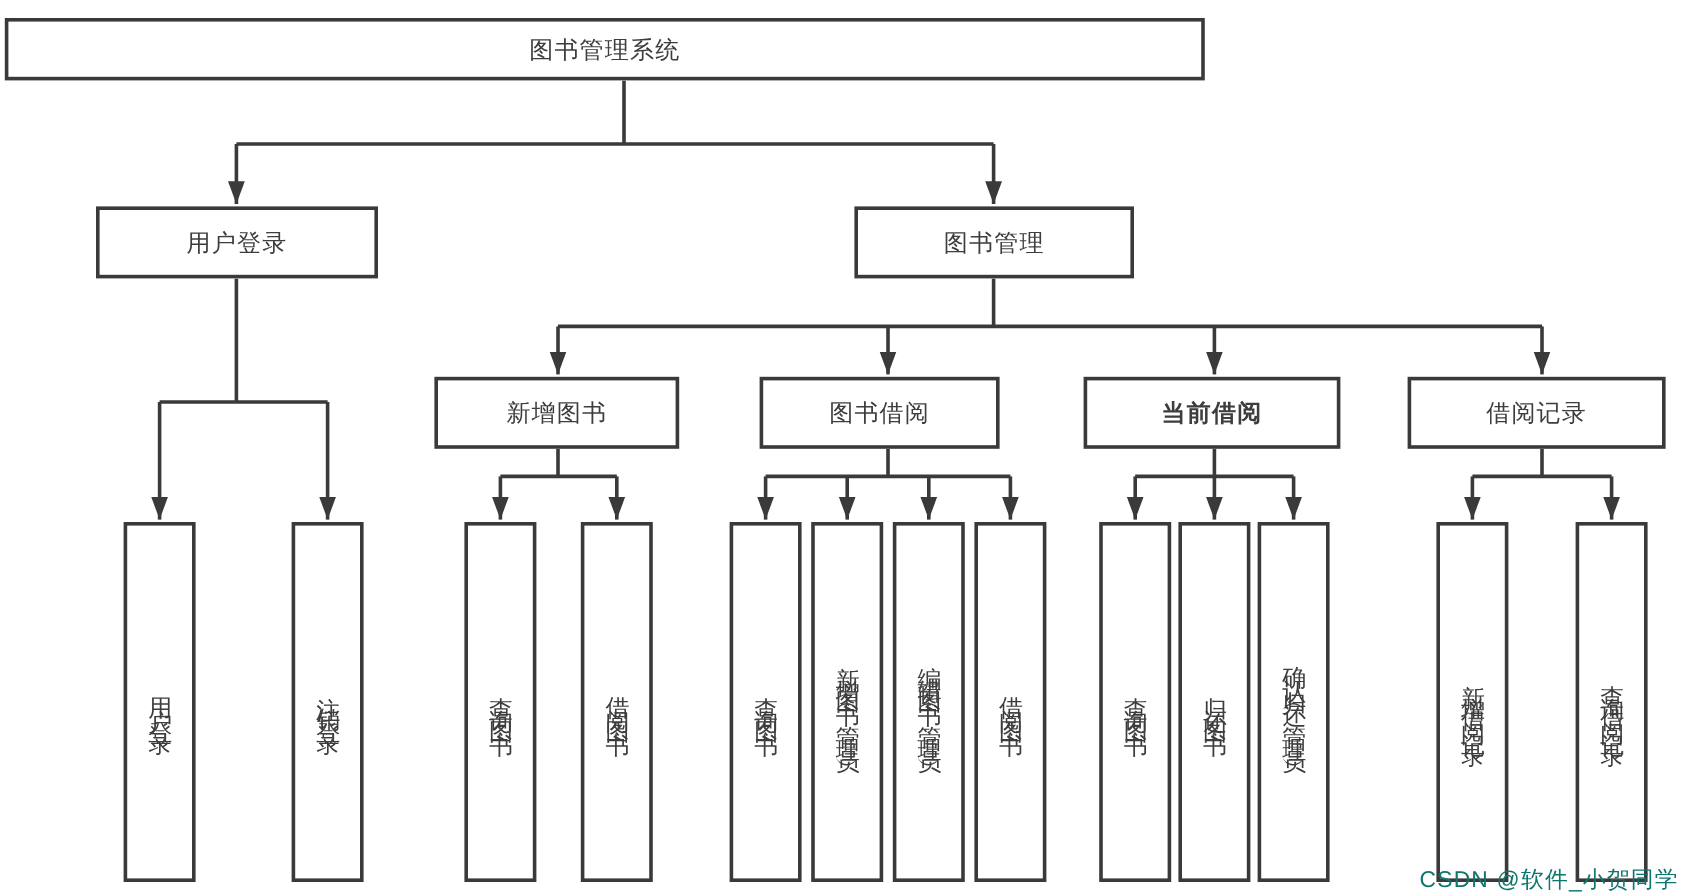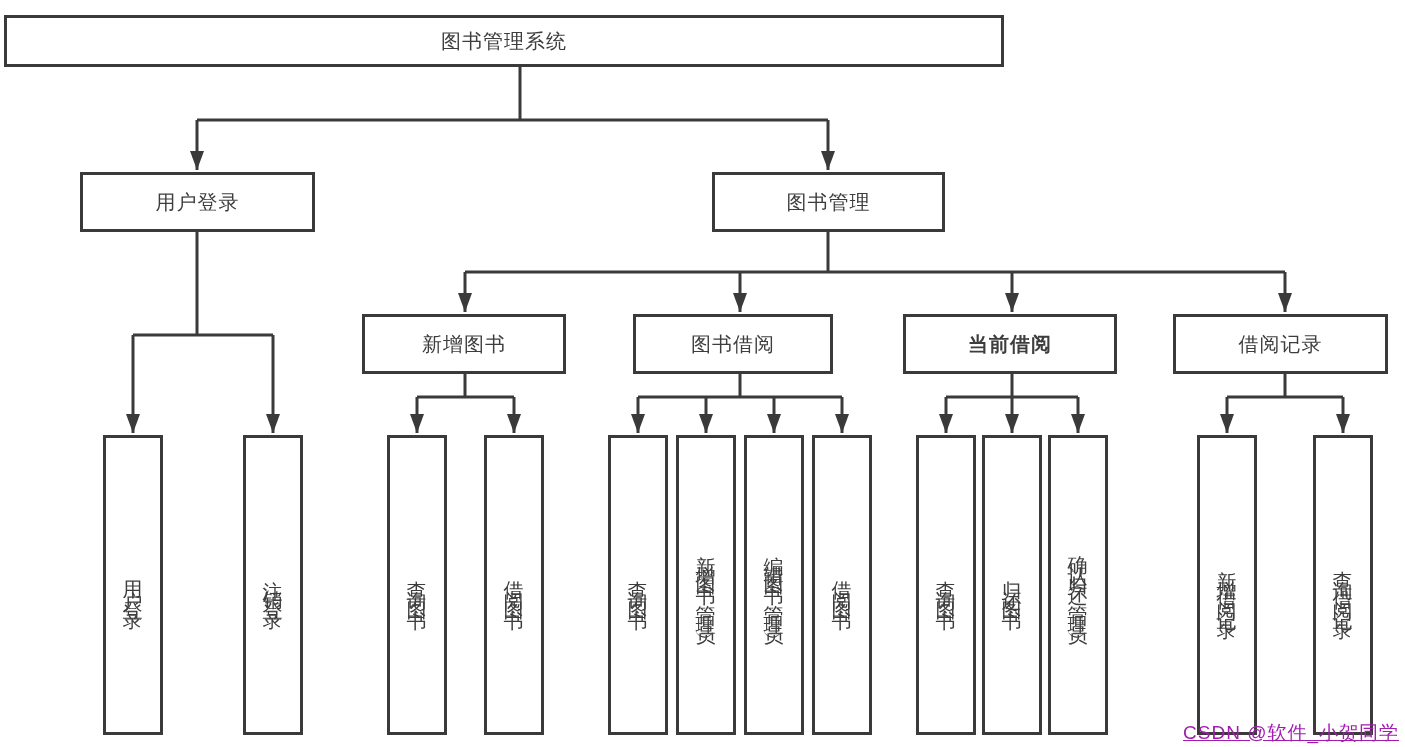--- a/index.html
+++ b/index.html
@@ -67,25 +67,24 @@
   .lf-b1 { left: 387px; }  .lf-b2 { left: 484px; }
   .lf-c1 { left: 608px; }  .lf-c2 { left: 676px; }
   .lf-c3 { left: 744px; }  .lf-c4 { left: 812px; }
   .lf-d1 { left: 916px; }  .lf-d2 { left: 982px; }  .lf-d3 { left: 1048px; }
   .lf-e1 { left: 1197px; } .lf-e2 { left: 1313px; }
   .watermark {
     position: absolute;
     right: 6px;
     bottom: 1px;
     font-size: 19px;
-    color: #a21caf;
+    color: #0f766e;
     letter-spacing: 1px;
     z-index: 10;
     white-space: nowrap;
-    text-decoration: underline;
   }
 </style>
 </head>
 <body>
 
 <div class="canvas">
 
   <svg class="connectors" width="1405" height="747" viewBox="0 0 1405 747" xmlns="http://www.w3.org/2000/svg">
     <defs>
       <marker id="arw" markerUnits="userSpaceOnUse" markerWidth="16" markerHeight="20" refX="8" refY="19" orient="0">

